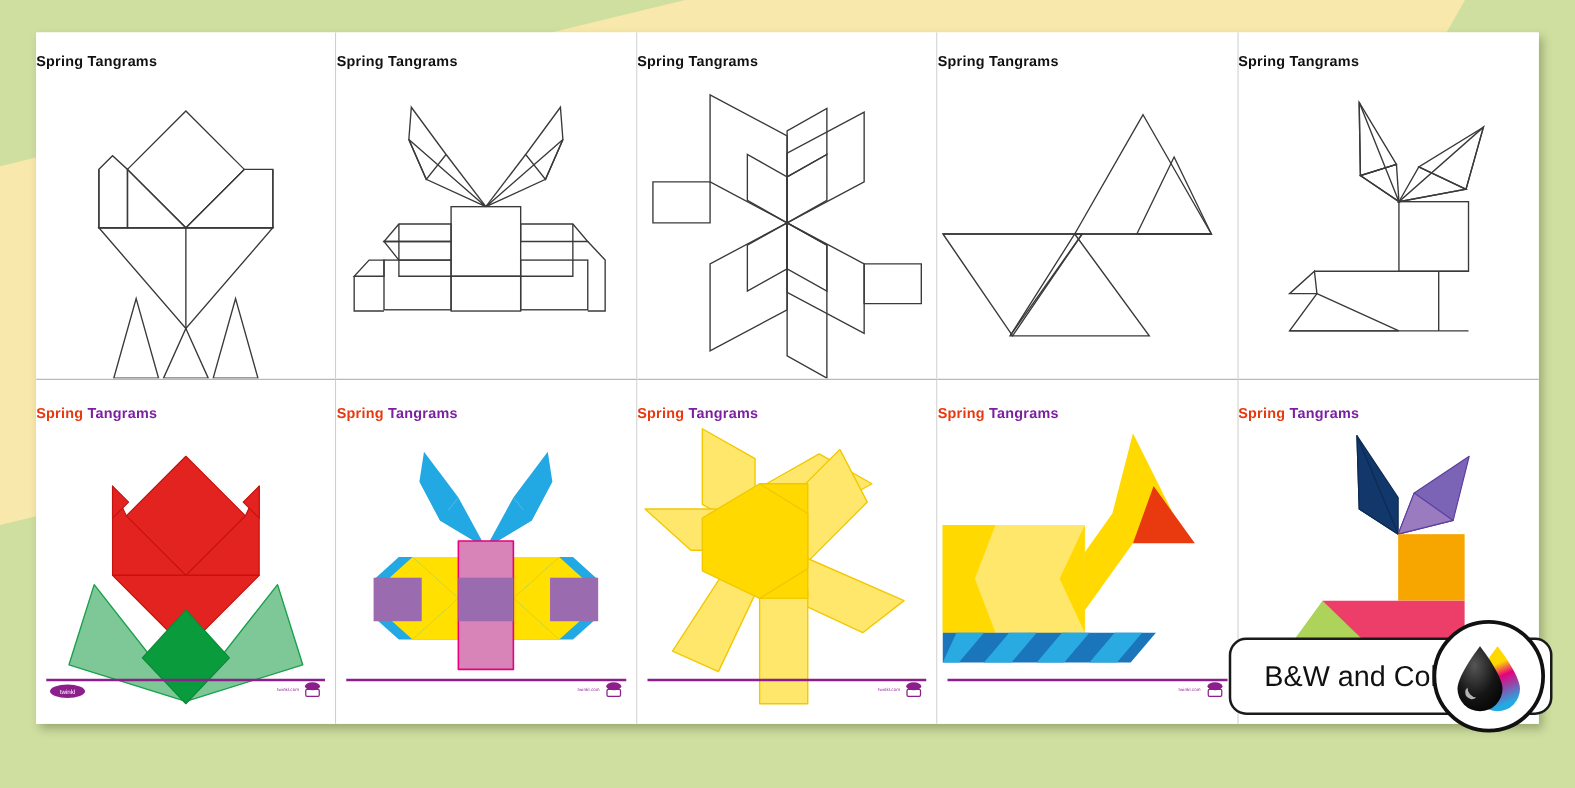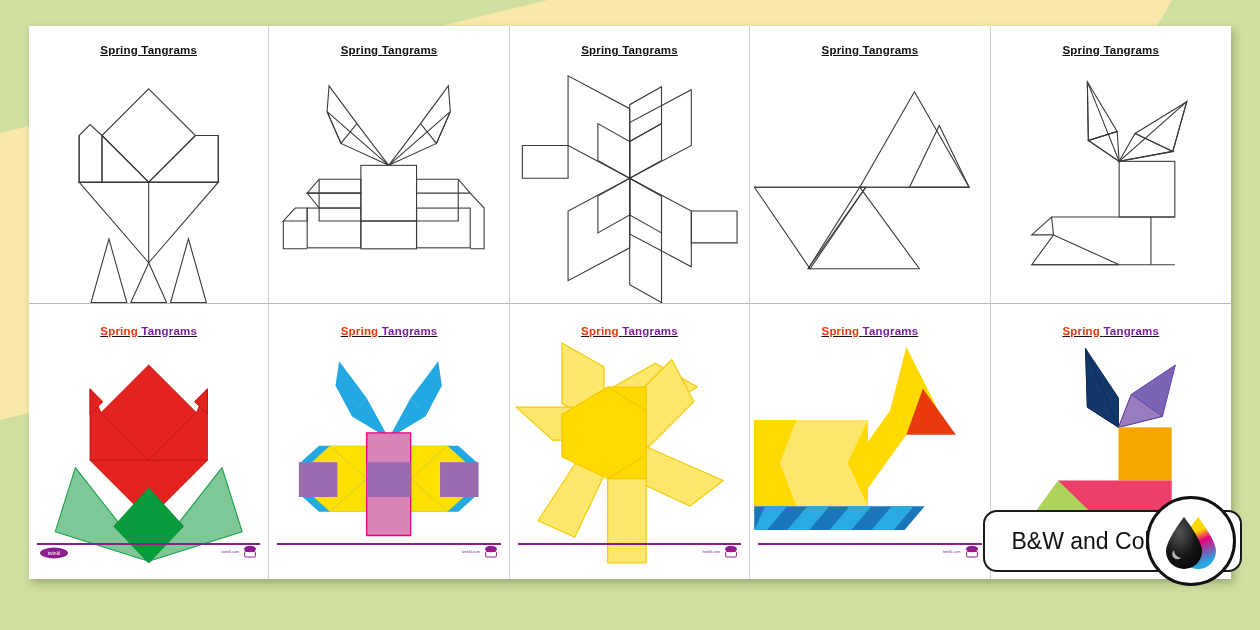--- a/index.html
+++ b/index.html
@@ -24,24 +24,22 @@
   }
   .card{
     position:relative;background:#ffffff;overflow:hidden;
     border-right:1px solid #cfcfcf;
     box-sizing:border-box;
   }
   .card:nth-child(5n){border-right:none;}
   .card.row2{border-top:1px solid #b9b9b9;}
   .card-title{
     position:absolute;left:0;right:0;top:18px;
-    text-align:center;
     font-size:11.5px;font-weight:bold;letter-spacing:.2px;
     color:#111111;
-    text-decoration:underline;
   }
   .card.row2 .card-title{top:21px;font-size:11.5px;}
   .t-spring{color:#e8380d;}
   .t-tangrams{color:#7c1fa0;}
   .art{position:absolute;left:0;right:0;top:28px;bottom:0;}
   .art svg{width:100%;height:100%;display:block;}
   .footer{
     position:absolute;left:8px;right:8px;bottom:14px;height:22px;
   }
   .footer .rule{

